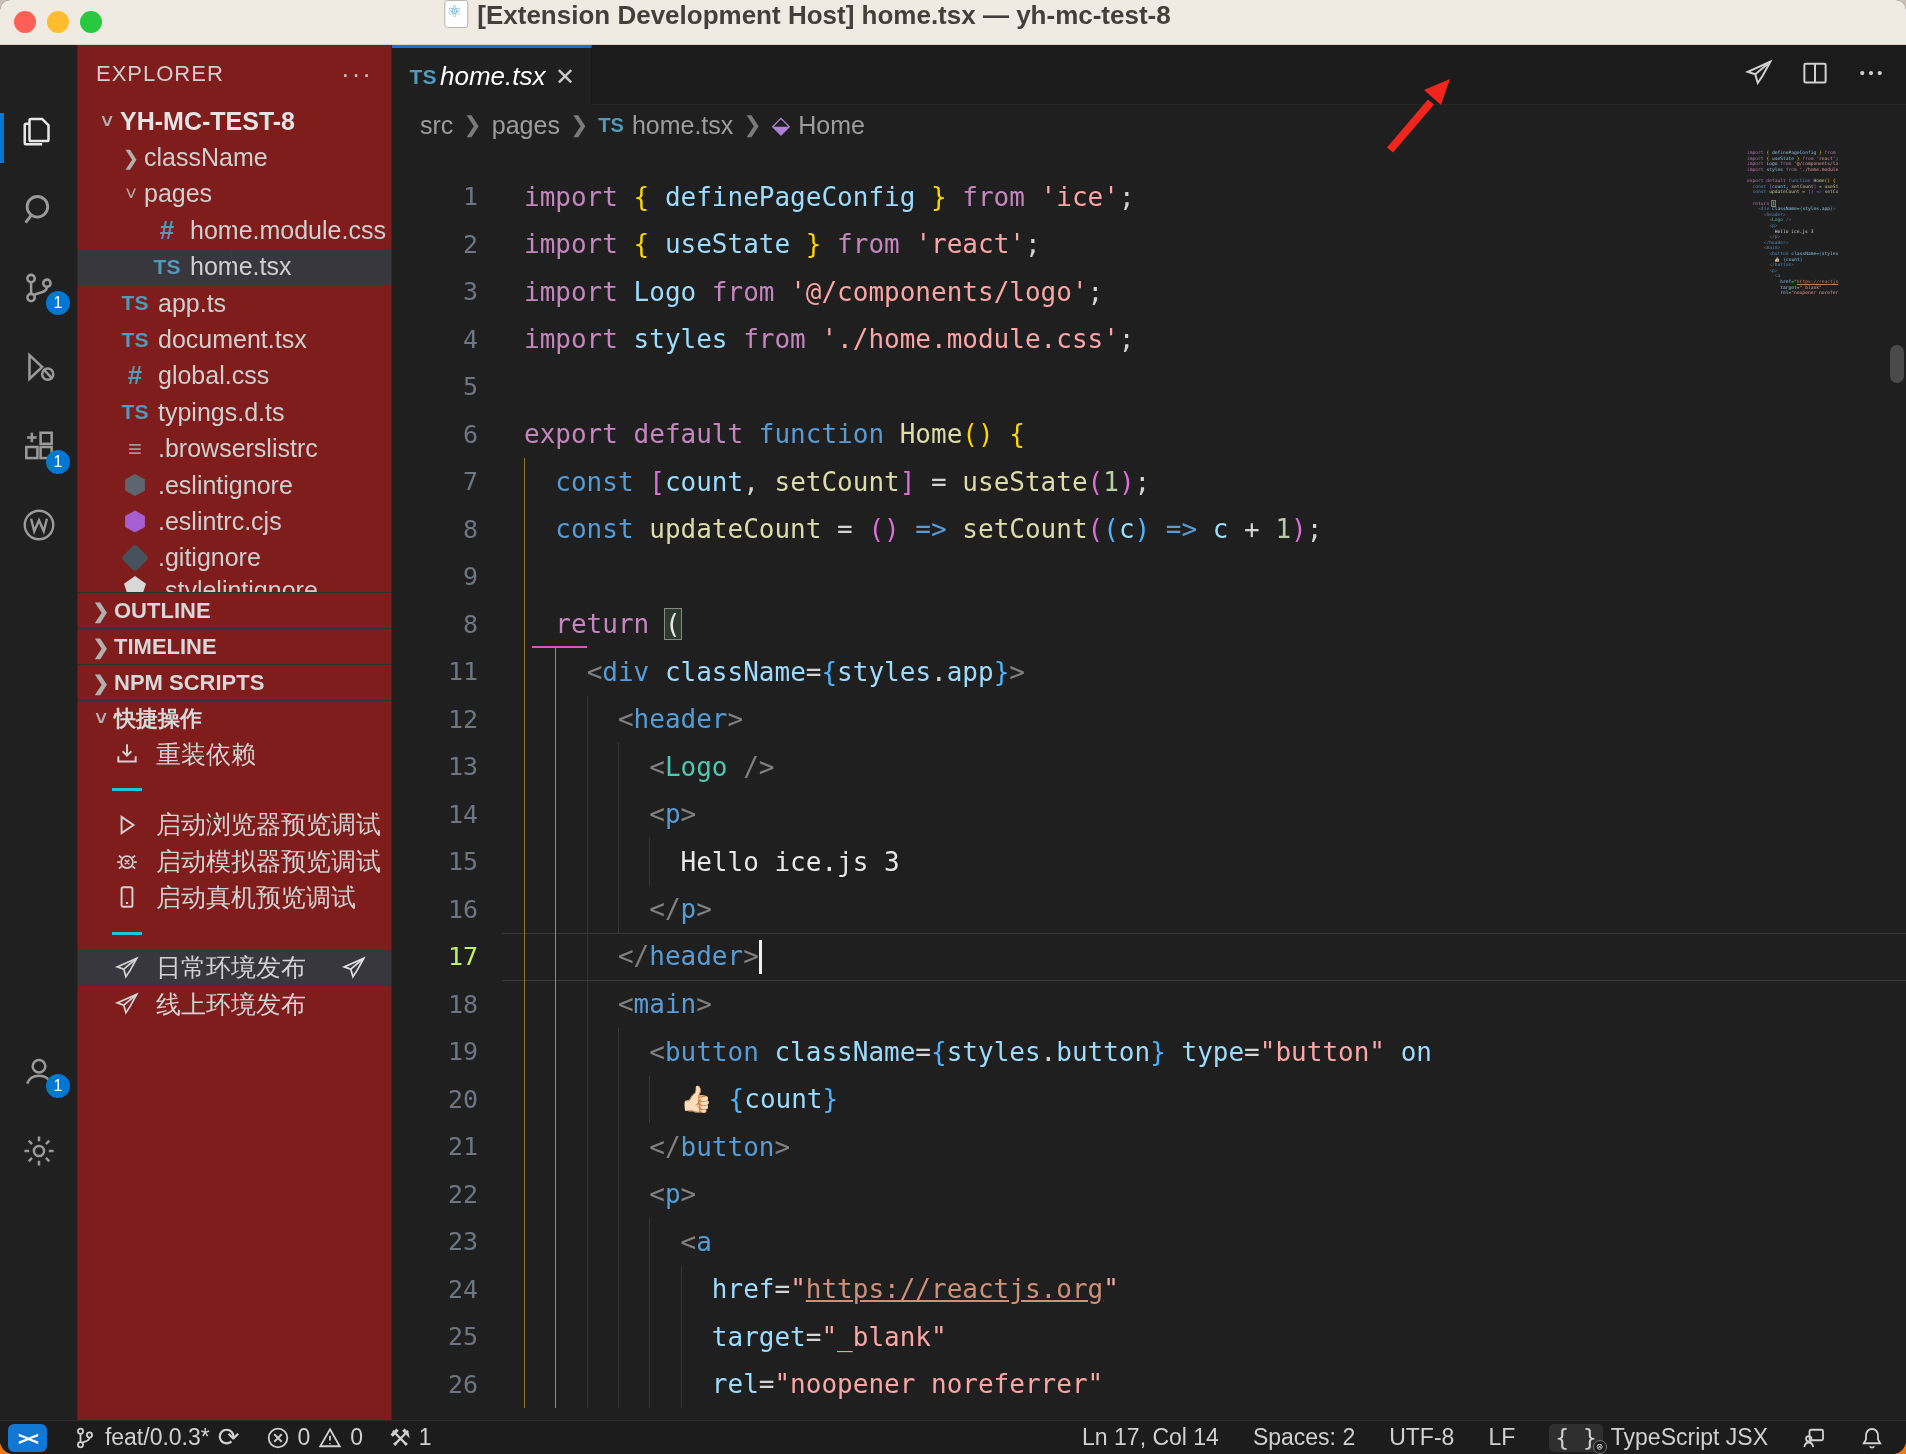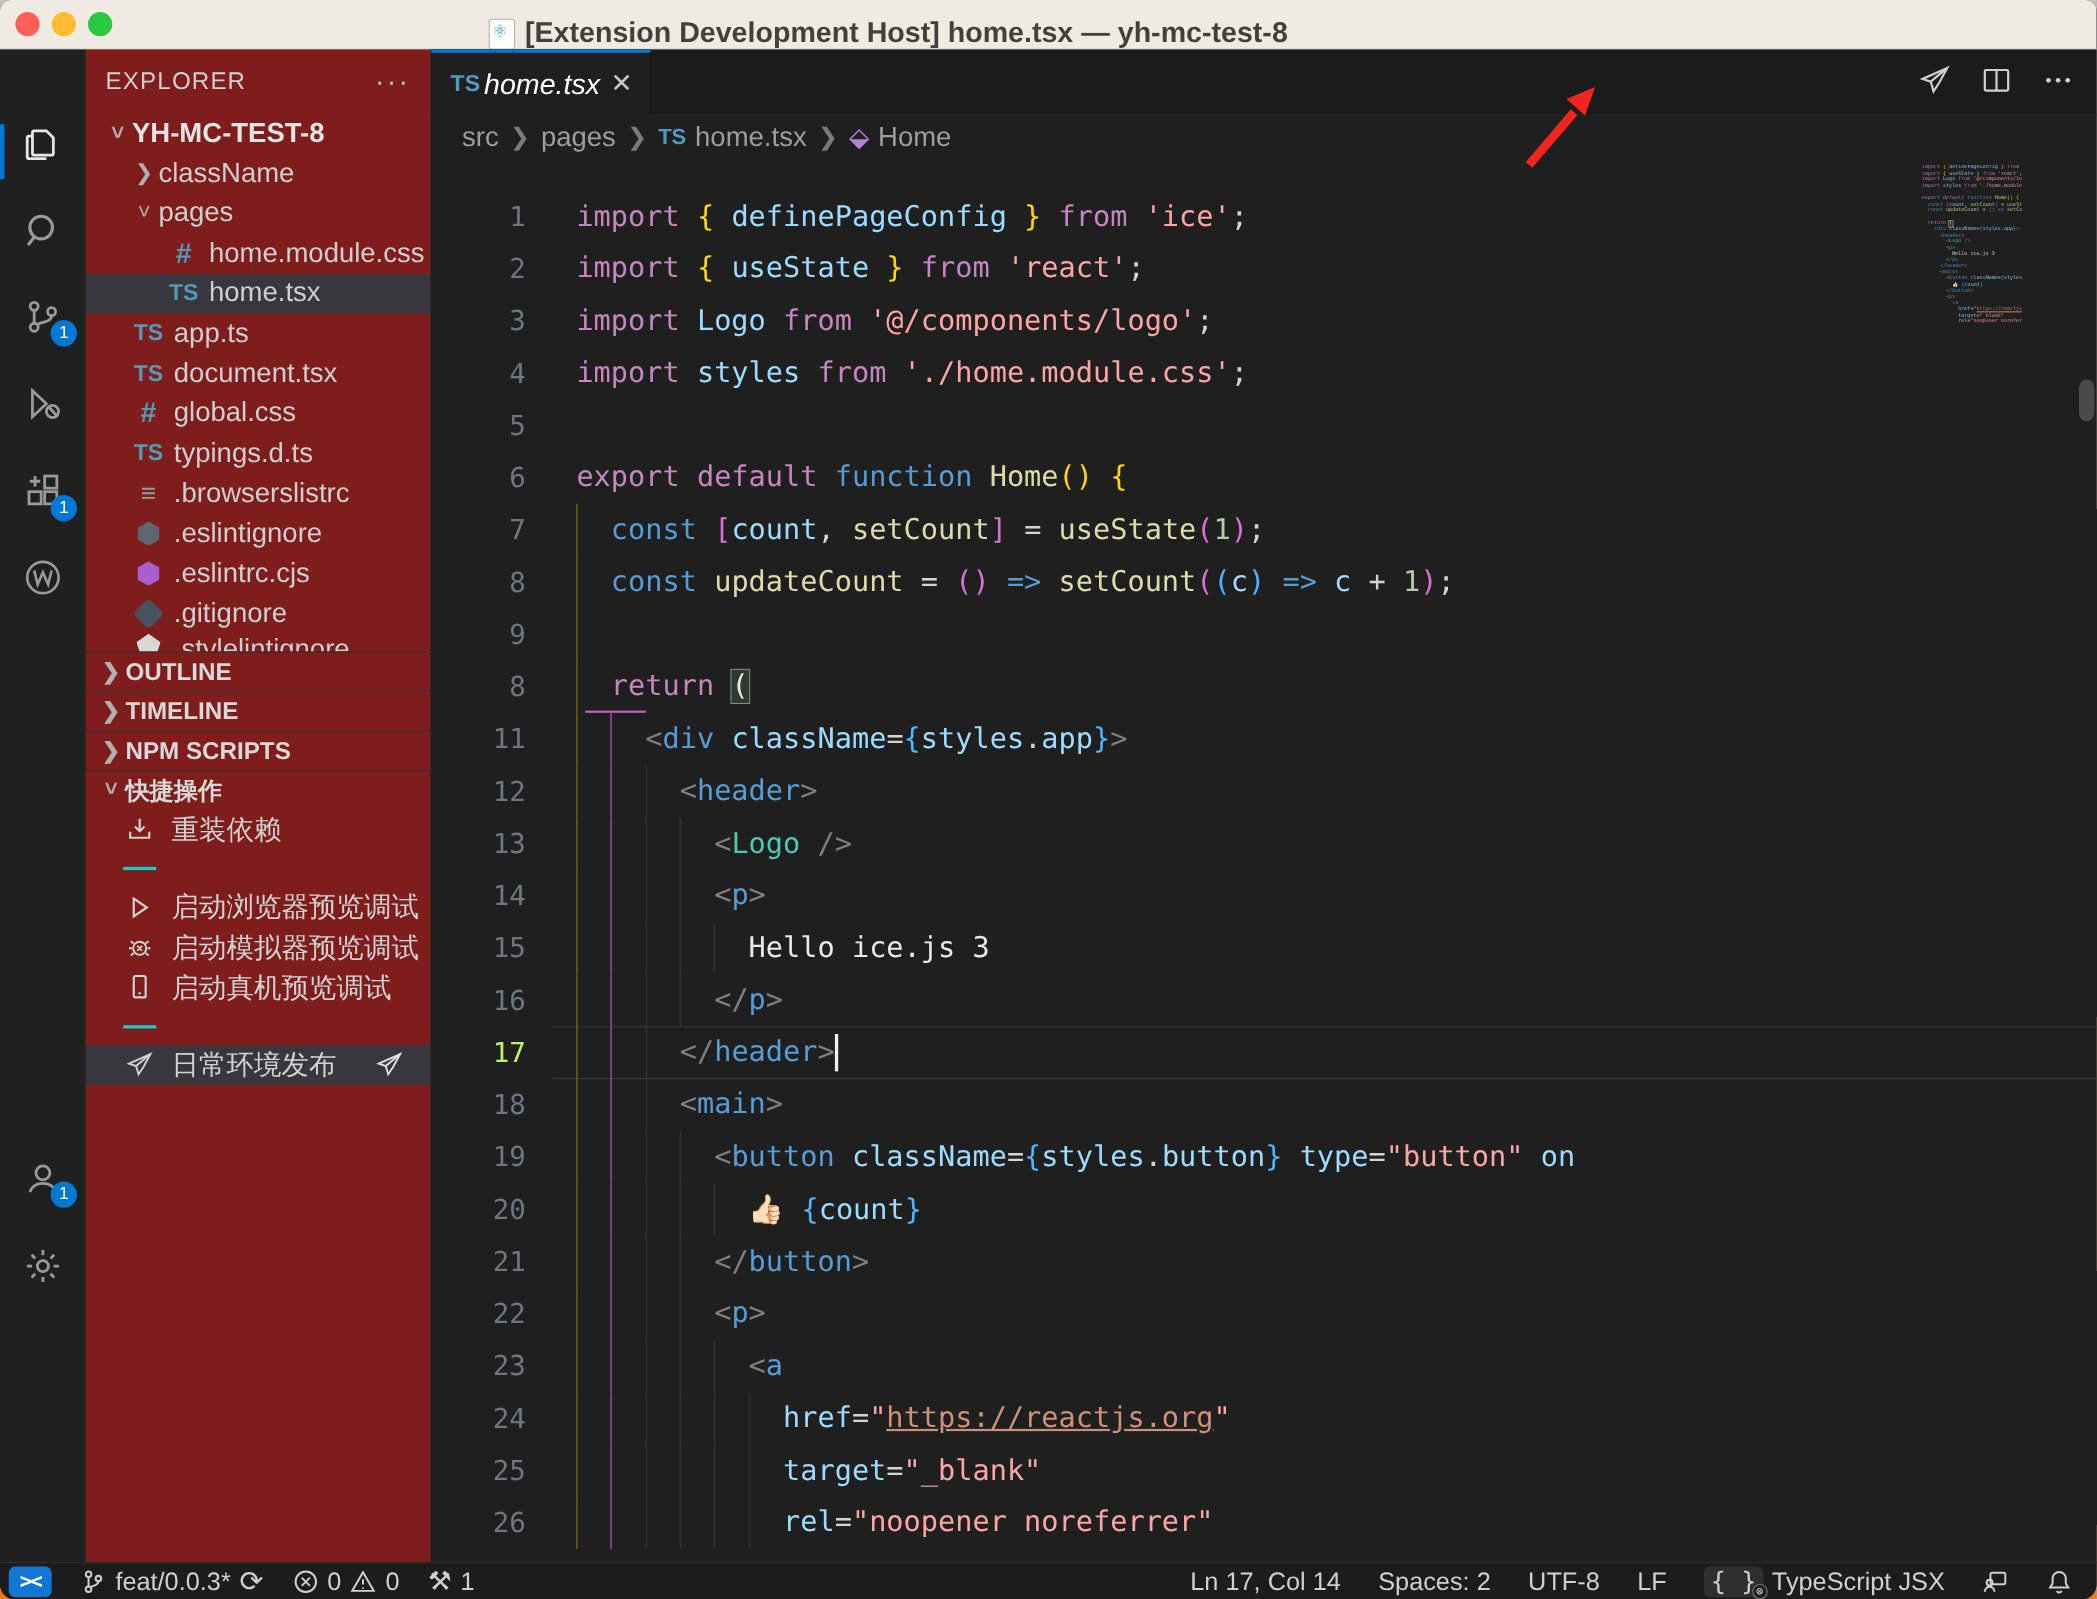--- a/index.html
+++ b/index.html
@@ -5,21 +5,21 @@
   * { margin:0; padding:0; box-sizing:border-box; }
   html,body { width:1906px; height:1454px; overflow:hidden; }
   body { background:linear-gradient(180deg,#c9c2b4 0,#c9c2b4 30px,#d98a2b 70%,#e8791c 100%);
          font-family:"Liberation Sans", sans-serif; }
   .window { position:absolute; inset:0; border-radius:10px 10px 14px 14px; overflow:hidden; background:#1f1f20; }
 
   
   .titlebar { position:absolute; left:0; top:0; right:0; height:45px; background:#efeae2; border-bottom:1px solid #d8d2c8; }
   .traffic { position:absolute; top:11px; width:22px; height:22px; border-radius:50%; }
   .t-red{ left:14px; background:#ff5f57; } .t-yellow{ left:47px; background:#febc2e; } .t-green{ left:80px; background:#28c840; }
-  .title-wrap { position:absolute; top:0; height:45px; left:787px; transform:translateX(-50%); display:flex; align-items:flex-end; gap:9px;padding-left:41px; }
+  .title-wrap { position:absolute; top:0; height:45px; left:787px; transform:translateX(-50%); display:flex; align-items:flex-start; gap:9px;padding-left:41px; }
   .title-text { font-size:26px; font-weight:bold; color:#433f3a; white-space:nowrap; }
   .doc-icon { width:24px; height:28px; background:#fdfdfd; border:1px solid #b9b5ad; border-radius:3px; position:relative; }
   .doc-icon::after{ content:"⚛"; position:absolute; left:2px; top:1px; font-size:16px; color:#3aa0c8; }
 
   
   .activitybar { position:absolute; left:0; top:45px; bottom:34px; width:78px; background:#202021; border-right:1px solid #2c2c2d; }
   .act-item { position:absolute; left:0; width:78px; height:62px; display:flex; align-items:center; justify-content:center; color:#9a9a9a; }
   .act-item.active { color:#e7e7e7; }
   .act-item svg { width:38px; height:38px; }
   .active-pip { position:absolute; left:0; top:14px; width:4px; height:50px; background:#0078d4; }
@@ -310,20 +310,29 @@
             <svg viewBox="0 0 24 24" fill="none" stroke="currentColor" stroke-width="1.6">
               <path d="M21 3 3 11l6 2 2 7 4-6 6-11Z"></path>
               <path d="M9 13l12-10"></path>
             </svg>
           </span>
           <span>日常环境发布</span>
           <span class="trail-icon"><svg viewBox="0 0 24 24" fill="none" stroke="currentColor" stroke-width="1.6">
               <path d="M21 3 3 11l6 2 2 7 4-6 6-11Z"></path>
               <path d="M9 13l12-10"></path>
             </svg></span>
+        </div>
+        <div class="quick-row">
+          <span class="qicon">
+            <svg viewBox="0 0 24 24" fill="none" stroke="currentColor" stroke-width="1.6">
+              <path d="M21 3 3 11l6 2 2 7 4-6 6-11Z"></path>
+              <path d="M9 13l12-10"></path>
+            </svg>
+          </span>
+          <span>线上环境发布</span>
         </div>
       </div>
   </div>
 
   <div class="tabbar">
     <div class="tab">
       <span class="fi fi-ts">TS</span>
       <span class="tab-label">home.tsx</span>
       <span class="tab-close">✕</span>
     </div>

